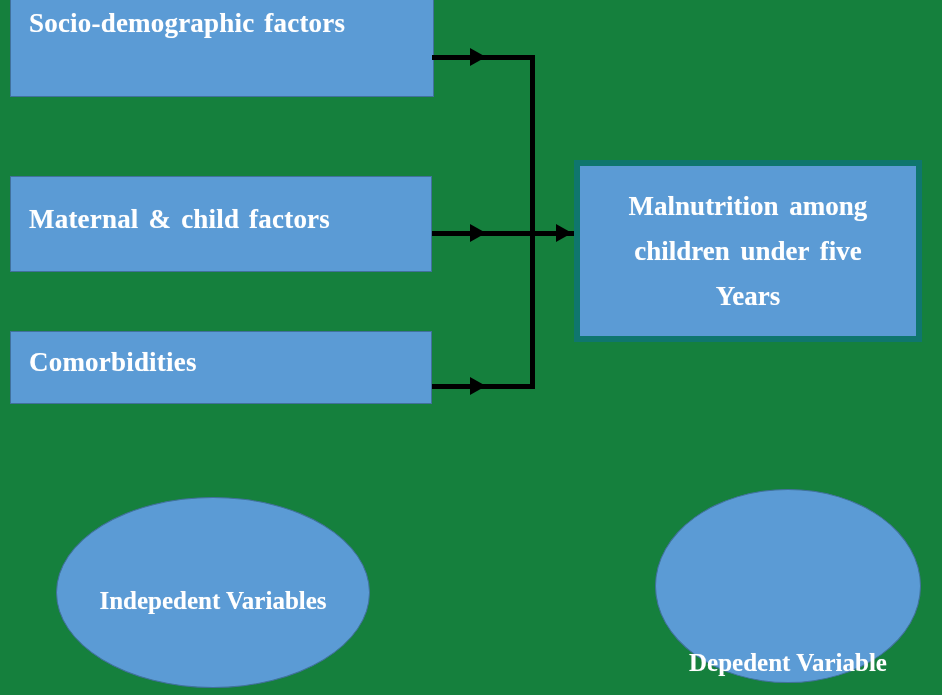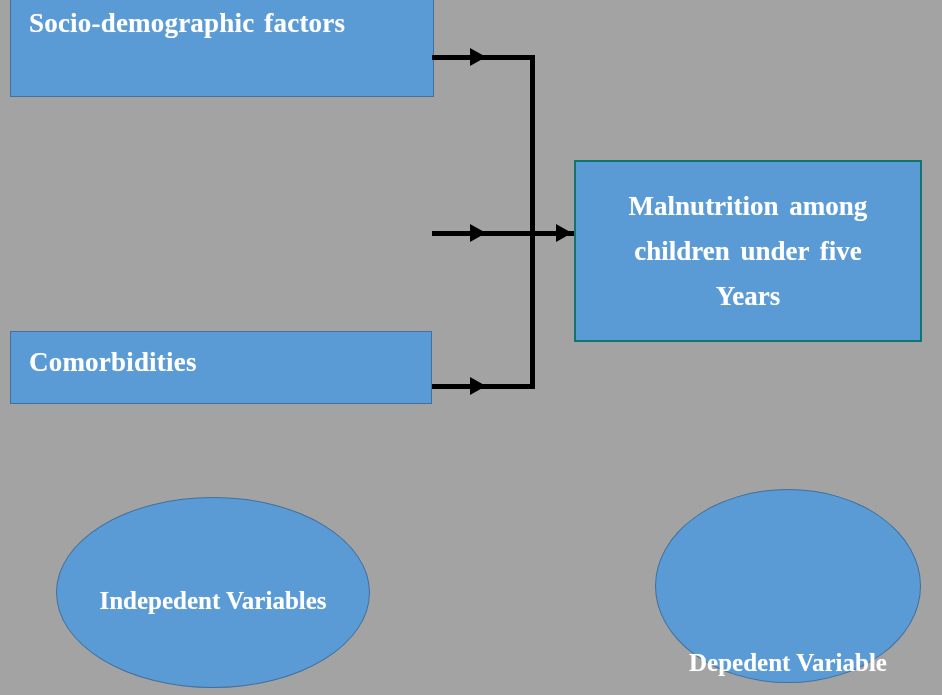--- a/index.html
+++ b/index.html
@@ -4,21 +4,21 @@
 <style>
   html, body {
     margin: 0;
     padding: 0;
     background: #ffffff;
   }
   #canvas {
     position: relative;
     width: 942px;
     height: 695px;
-    background: #a3a3a3;
+    background: #15803d;
     overflow: hidden;
     font-family: "Liberation Serif", "DejaVu Serif", serif;
   }
 
   
   .node-box {
     position: absolute;
     background: #5B9BD5;
     border: 1px solid #41719C;
     box-sizing: border-box;
@@ -63,21 +63,21 @@
   #box-comorbid .label { top: 14px; }
 
   
   #box-outcome {
     position: absolute;
     left: 574px;
     top: 160px;
     width: 348px;
     height: 182px;
     background: #5B9BD5;
-    border: 2px solid #0f766e;
+    border: 6px solid #0f766e;
     box-sizing: border-box;
     display: flex;
     align-items: center;
     justify-content: center;
   }
   #box-outcome .label {
     color: #FFFFFF;
     font-weight: bold;
     font-size: 27px;
     line-height: 45px;
@@ -157,20 +157,23 @@
 </style>
 </head>
 <body>
 
 <div id="canvas">
 
   <div class="node-box" id="box-socio">
     <span class="label">Socio-demographic factors</span>
   </div>
 
+  <div class="node-box" id="box-maternal">
+    <span class="label">Maternal &amp; child factors</span>
+  </div>
 
   <div class="node-box" id="box-comorbid">
     <span class="label">Comorbidities</span>
   </div>
 
   <div class="hline" id="conn-socio-line"></div>
   <div class="arrowhead" id="conn-socio-head"></div>
 
   <div class="hline" id="conn-maternal-line"></div>
   <div class="arrowhead" id="conn-maternal-head"></div>

